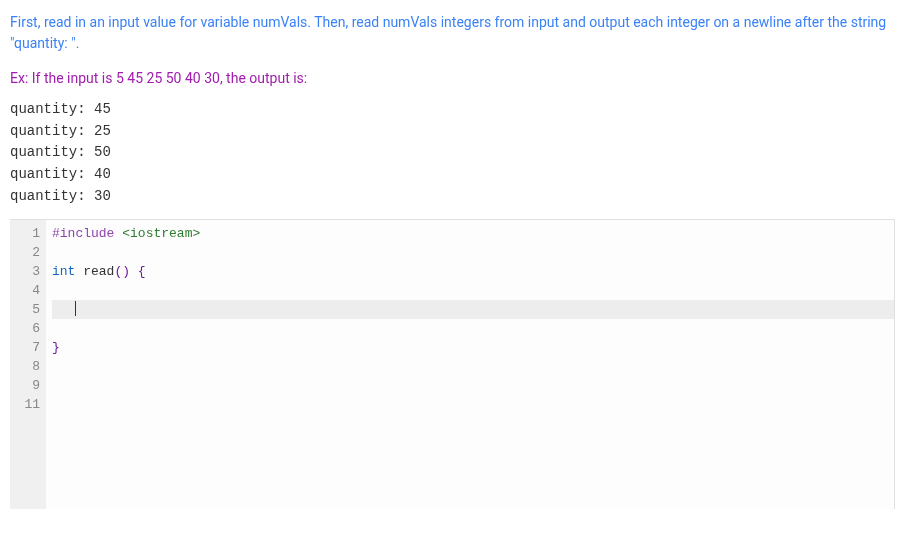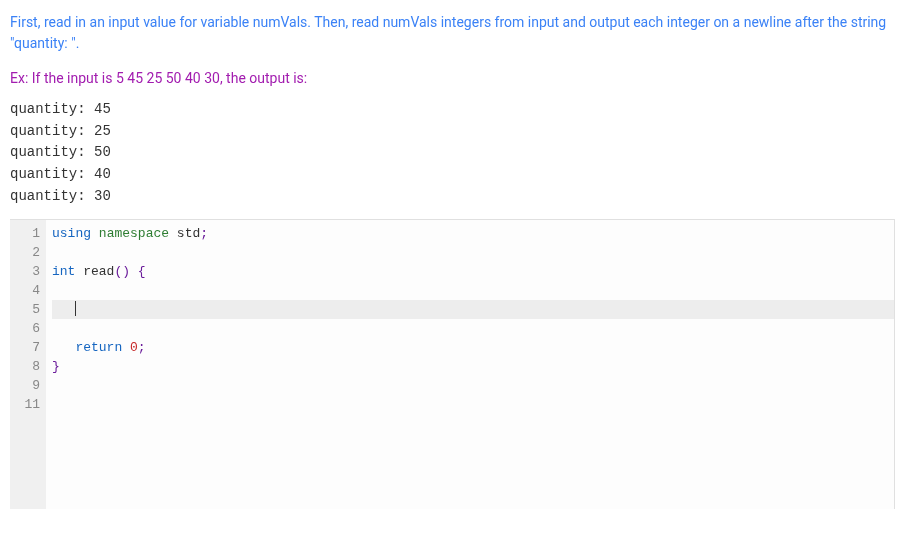--- a/index.html
+++ b/index.html
@@ -104,22 +104,21 @@
       <div>3</div>
       <div>4</div>
       <div>5</div>
       <div>6</div>
       <div>7</div>
       <div>8</div>
       <div>9</div>
       <div>11</div>
     </div>
   <div class="code-area" id="code-area">
-      <div class="code-line"><span class="keyword">using</span><span> </span><span class="ns">namespace</span><span> </span><span class="ident">std</span><span class="punc">;</span></div>
+      <div class="code-line"><span class="preproc">#include</span><span> </span><span class="angle">&lt;iostream&gt;</span></div>
       <div class="code-line"></div>
       <div class="code-line"><span class="type">int</span><span> </span><span class="ident">read</span><span class="punc">()</span><span> </span><span class="punc">{</span></div>
       <div class="code-line"></div>
       <div class="code-line active"><span>   </span><span class="cursor"></span></div>
       <div class="code-line"></div>
-      <div class="code-line"><span>   </span><span class="keyword">return</span><span> </span><span class="num">0</span><span class="punc">;</span></div>
       <div class="code-line"><span class="punc">}</span></div>
     </div>
 </div>
 
 </body></html>

